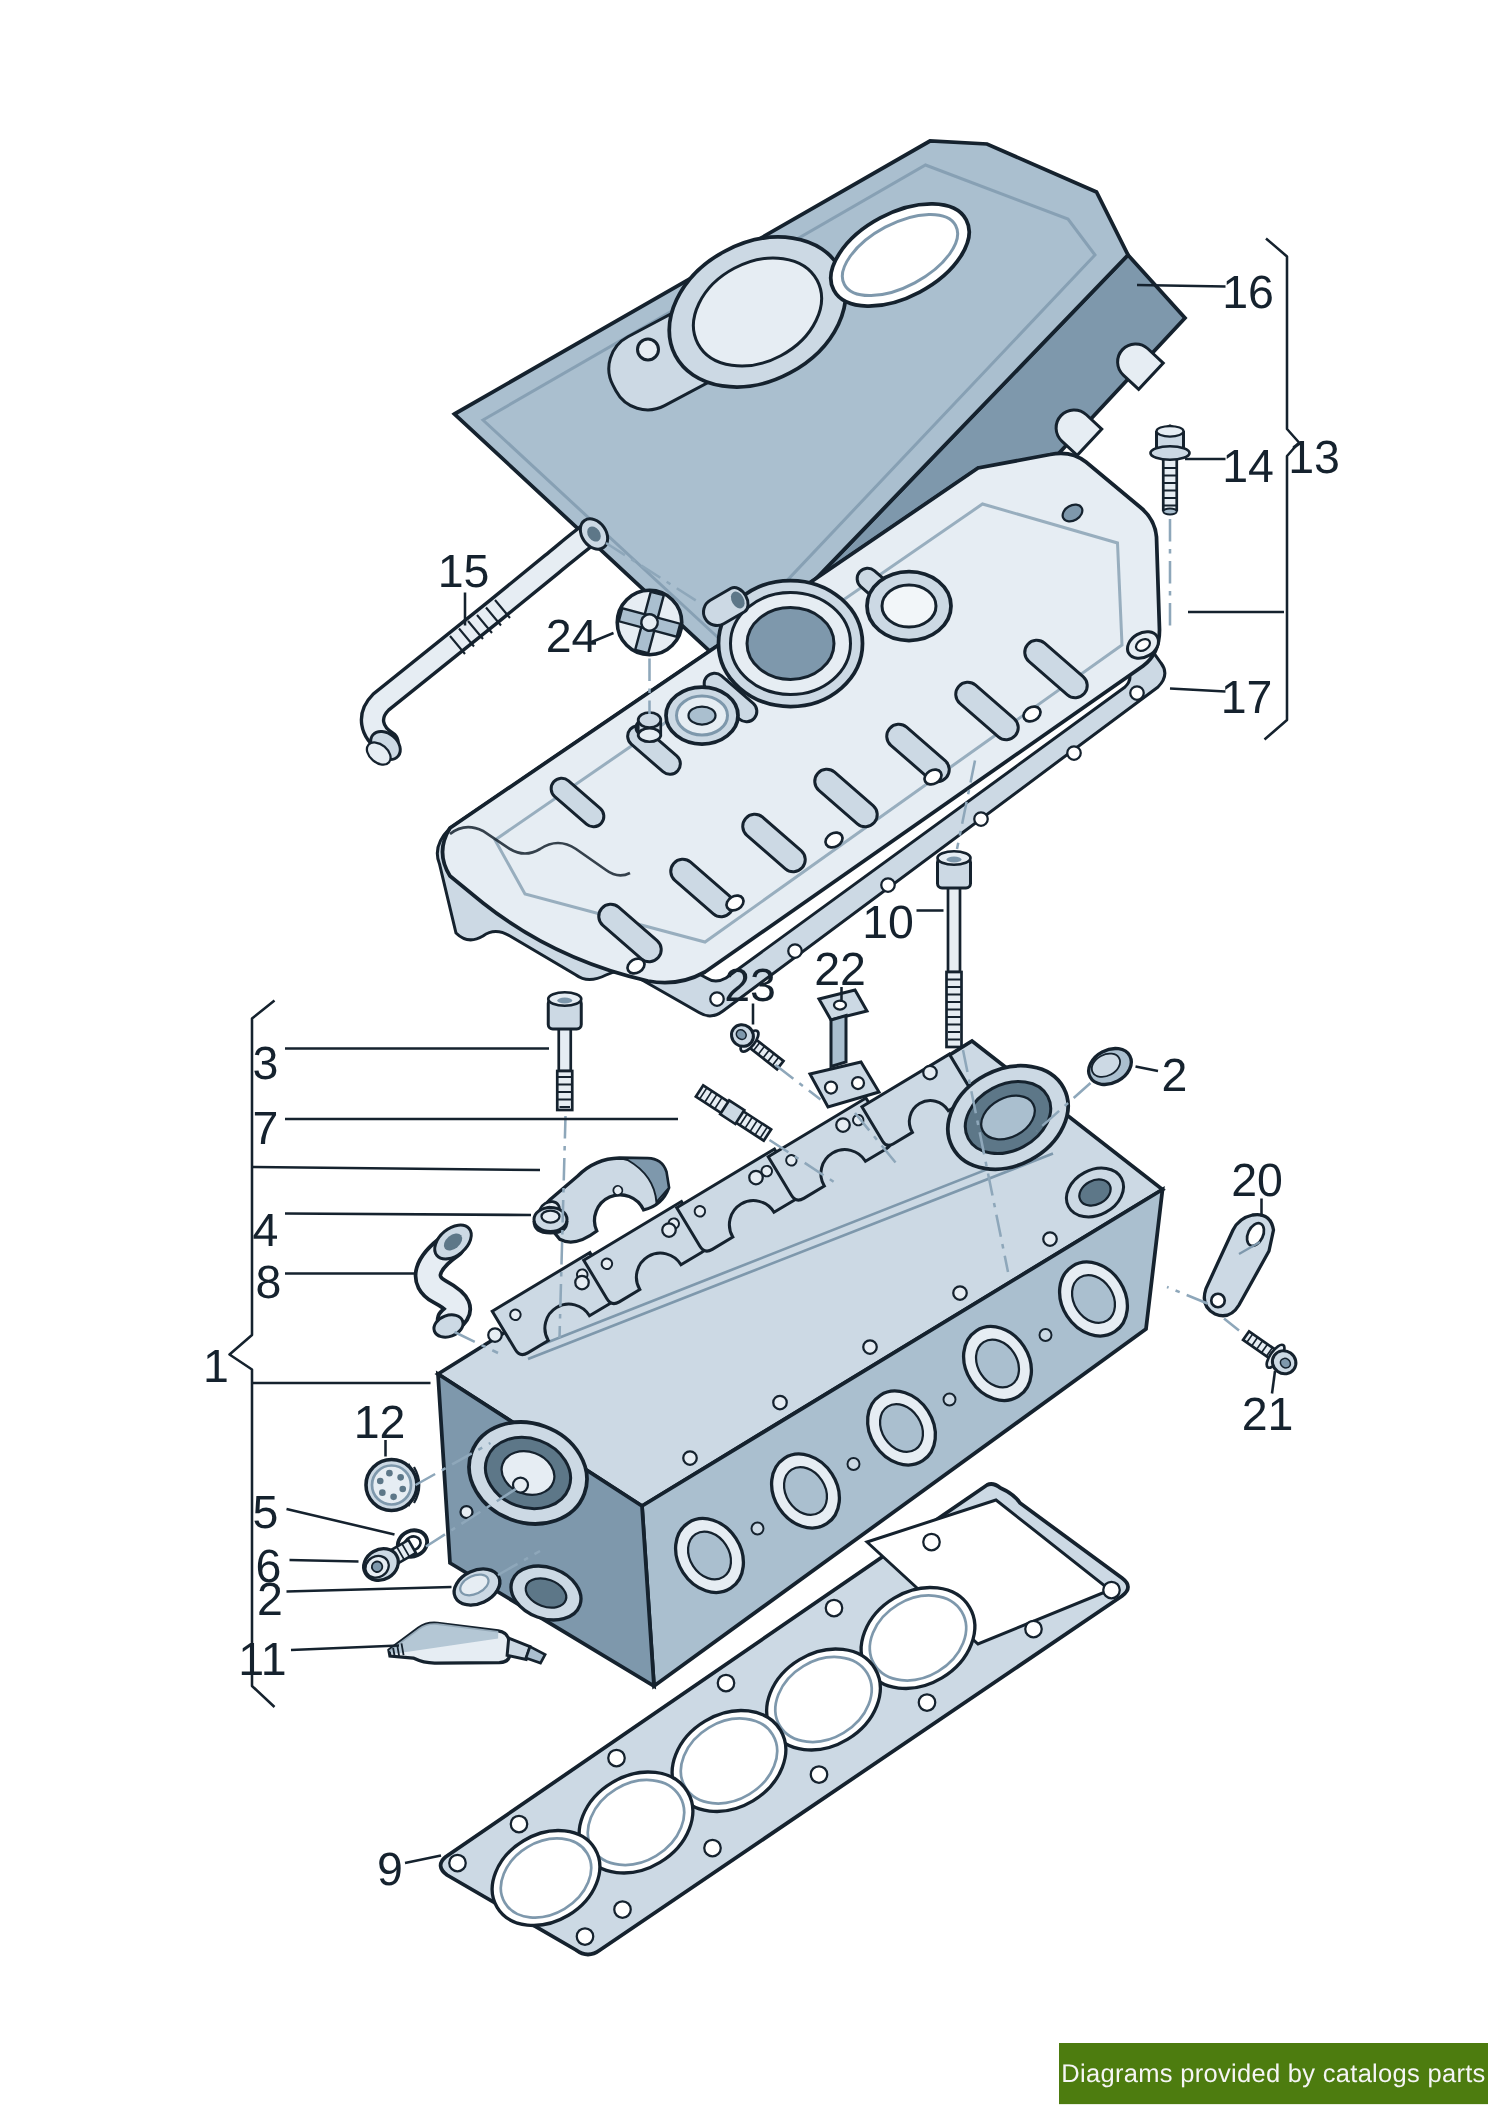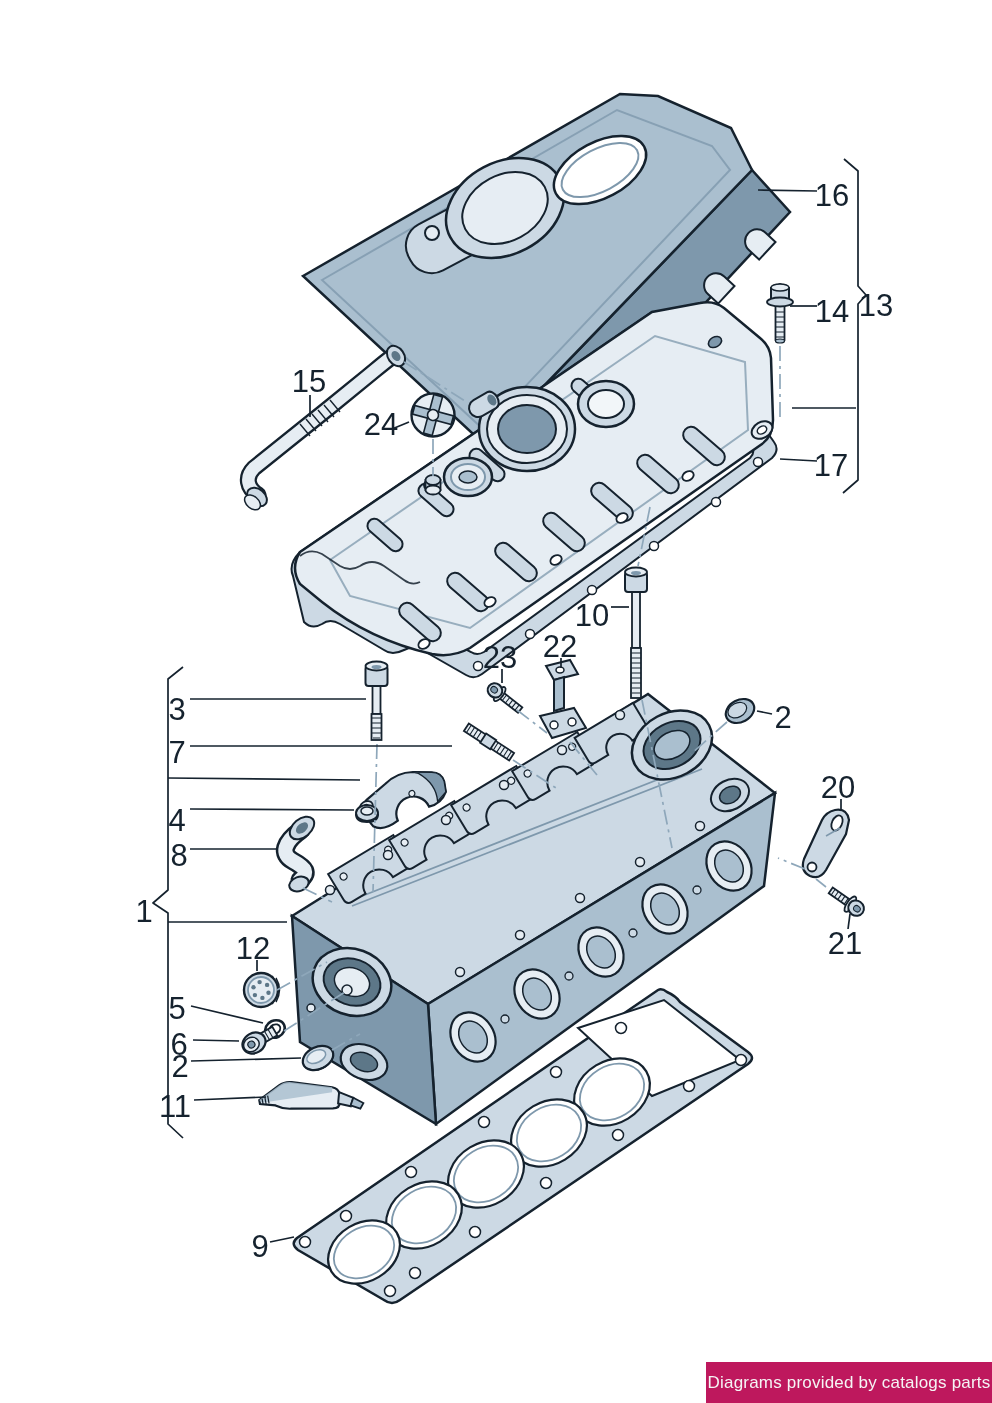--- a/index.html
+++ b/index.html
@@ -473,16 +473,16 @@
         <text x="845" y="943" class="callout" text-anchor="middle" dominant-baseline="central">21</text>
         <polyline points="561,658 561,668" class="leader"></polyline>
         <text x="560" y="646" class="callout" text-anchor="middle" dominant-baseline="central">22</text>
         <polyline points="502,669 502,683" class="leader"></polyline>
         <text x="500" y="657" class="callout" text-anchor="middle" dominant-baseline="central">23</text>
         <polyline points="392,429 409,422" class="leader"></polyline>
         <text x="381" y="424" class="callout" text-anchor="middle" dominant-baseline="central">24</text>
       </g>
 </svg>
 
-<div class="footer" style="left: 706px; top: 1362px; width: 286px; height: 41px; background: #be185d; color: rgb(245, 245, 245);">
+<div class="footer" style="left: 706px; top: 1362px; width: 286px; height: 41px; background: #4d7c0f; color: rgb(245, 245, 245);">
   <span>Diagrams provided by catalogs parts</span>
 </div>
 </div>
 
 </body></html>

